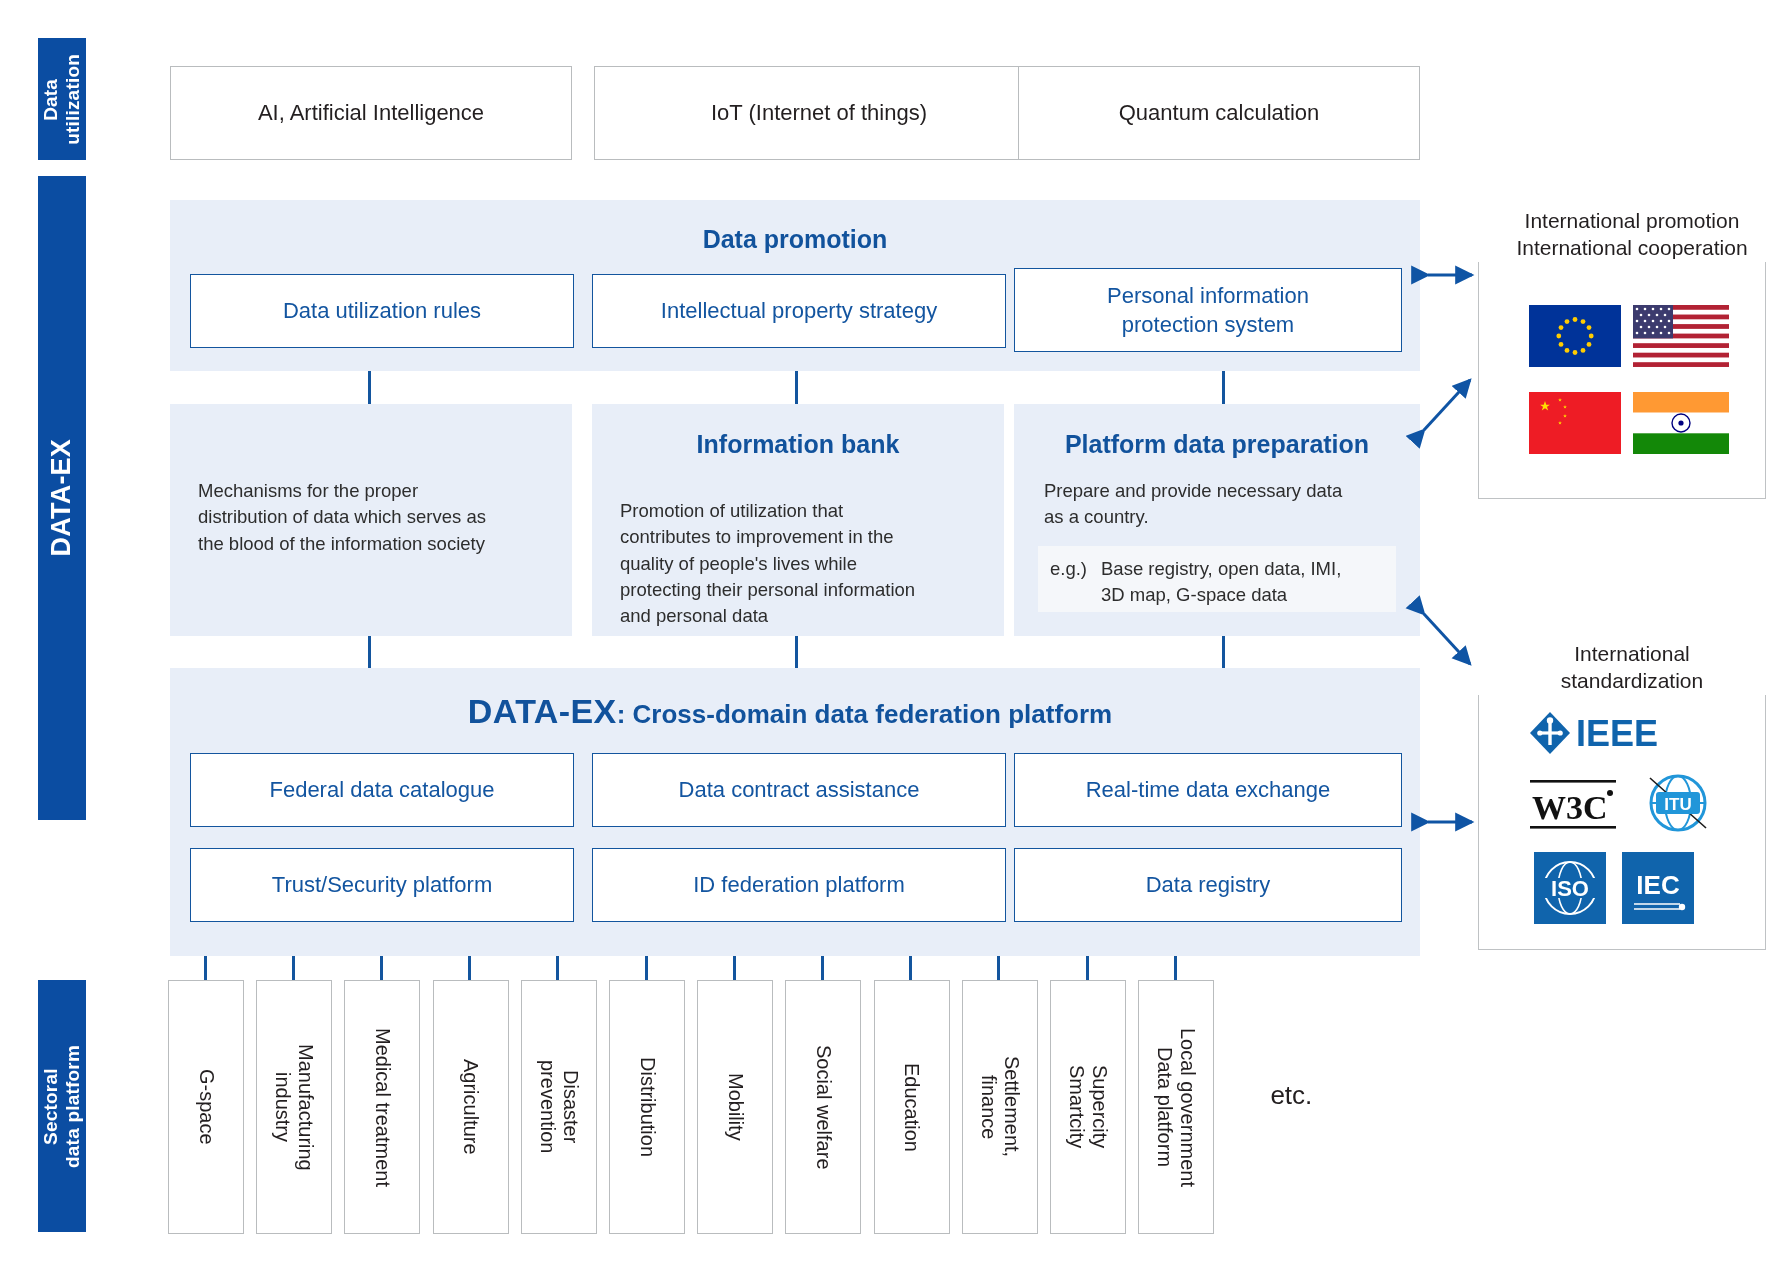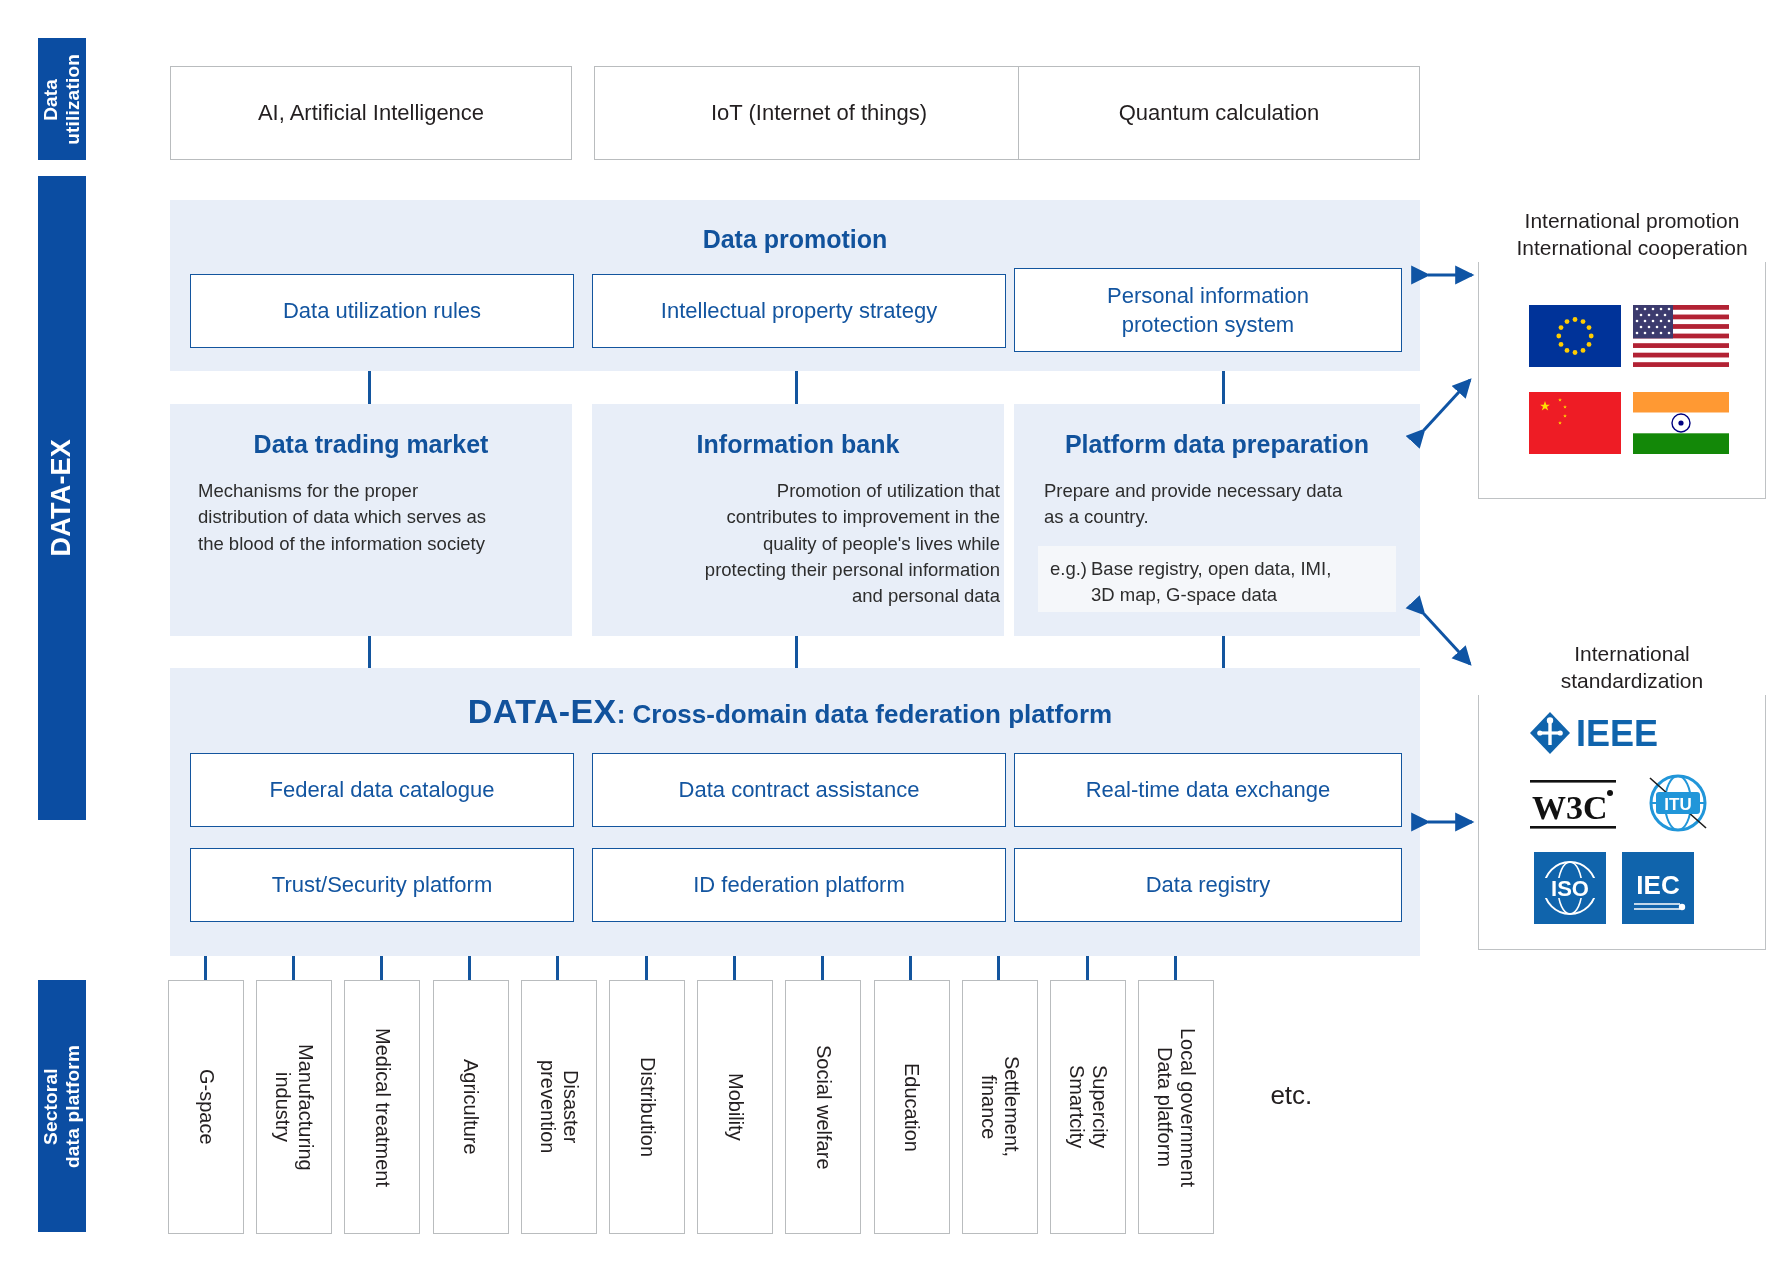--- a/index.html
+++ b/index.html
@@ -49,21 +49,21 @@
   .sub-body{
     position:absolute;text-align:left;color:#2d2d2d;
     font-size:18.5px;line-height:1.42;
   }
   .eg-box{
     position:absolute;background:#f5f7fa;
     display:flex;align-items:flex-start;
     font-size:18.5px;line-height:1.42;color:#2d2d2d;padding:10px 12px;
     box-sizing:border-box;
   }
-  .eg-box .eg-lab{flex:0 0 auto;padding-right:4px;}
+  .eg-box .eg-lab{flex:0 0 auto;padding-right:14px;}
   .eg-box .eg-txt{flex:1 1 auto;}
 
   
   .conn{position:absolute;background:#13559e;width:3px;}
 
   
   .dx-head{
     position:absolute;white-space:nowrap;color:#11529c;
     text-align:center;width:1232px;left:174px;
   }
@@ -145,28 +145,27 @@
   <div class="bluebox" style="left:1014px;top:268px;width:386px;height:82px;">
     <span style="white-space:pre-line">Personal information
 protection system</span>
   </div>
 
   <div class="conn" style="left:368px;top:371px;height:33px;"></div>
   <div class="conn" style="left:795px;top:371px;height:33px;"></div>
   <div class="conn" style="left:1222px;top:371px;height:33px;"></div>
 
   <div class="panel" style="left:170px;top:404px;width:402px;height:232px;"></div>
-  <div class="sub-title" style="left:170px;top:430px;width:402px;text-align:center;">Data trading market</div>
   <div class="sub-body" style="left:198px;top:478px;width:360px;white-space:pre-line;">Mechanisms for the proper
 distribution of data which serves as
 the blood of the information society</div>
 
   <div class="panel" style="left:592px;top:404px;width:412px;height:232px;"></div>
   <div class="sub-title" style="left:592px;top:430px;width:412px;text-align:center;">Information bank</div>
-  <div class="sub-body" style="left:620px;top:478px;width:380px;white-space:pre-line;text-align:right;">Promotion of utilization that
+  <div class="sub-body" style="left:620px;top:498px;width:380px;white-space:pre-line;">Promotion of utilization that
 contributes to improvement in the
 quality of people's lives while
 protecting their personal information
 and personal data</div>
 
   <div class="panel" style="left:1014px;top:404px;width:406px;height:232px;"></div>
   <div class="sub-title" style="left:1014px;top:430px;width:406px;text-align:center;">Platform data preparation</div>
   <div class="sub-body" style="left:1044px;top:478px;width:360px;white-space:pre-line;">Prepare and provide necessary data
 as a country.</div>
   <div class="eg-box" style="left:1038px;top:546px;width:358px;height:66px;">

